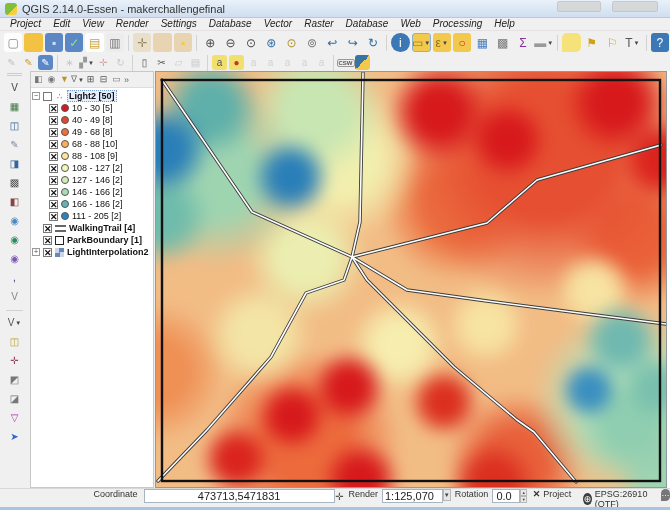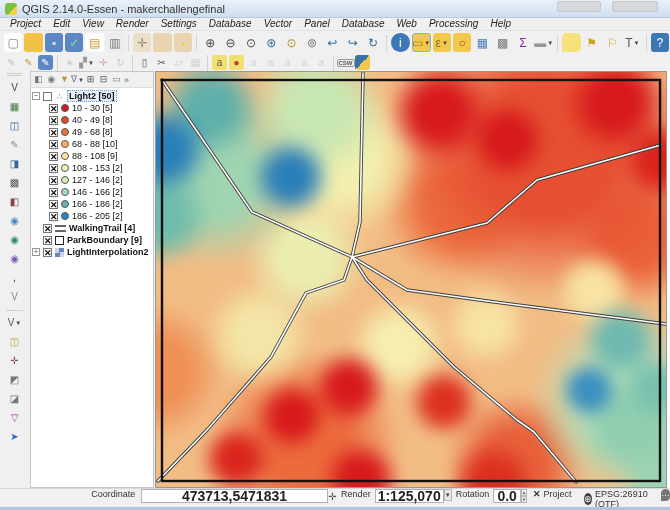--- a/index.html
+++ b/index.html
@@ -91,21 +91,21 @@
   .heat-wrap { position:absolute; inset:0; overflow:hidden; }
   .heat { position:absolute; inset:-30px; filter:blur(7px); }
   .map-svg { position:absolute; left:0; top:0; }
 
   
   .statusbar { position:absolute; left:-3px; top:488px; width:670px; height:19px;
     background:#f0f0f0; border-top:1px solid #d8d8d8; display:flex; align-items:flex-start;
     font-size:9px; color:#333; }
   .sb-label { margin:0 4px; }
   .sb-input { background:#fff; border:1px solid #aab4be; height:14px; display:flex;
-    align-items:center; justify-content:center; font-size:14px; color:#222;font-weight:bold; }
+    align-items:center; justify-content:center; font-size:11px; color:#222; }
   .coord-input { width:272px; margin-left:2px; }
   .sb-icon { width:14px; height:14px; display:flex; align-items:center; justify-content:center;
     font-size:10px; color:#555; }
   .scale-combo { width:84px; justify-content:space-between; padding:0 2px; }
   .combo-arrow { width:11px; height:12px; background:#e6e6e6; border:1px solid #b8b8b8;
     font-size:6px; display:flex; align-items:center; justify-content:center; color:#444; }
   .rot-input { width:38px; justify-content:flex-start; padding-left:3px; }
   .spinner { display:flex; flex-direction:column; width:9px; height:14px; }
   .spinner div { flex:1; border:1px solid #b8b8b8; background:#e9e9e9; font-size:4px;
     line-height:5px; text-align:center; color:#444; }
@@ -132,21 +132,21 @@
   </div>
 
   <div class="menubar" id="menubar">
       <div class="menu-item">Project</div>
       <div class="menu-item">Edit</div>
       <div class="menu-item">View</div>
       <div class="menu-item">Render</div>
       <div class="menu-item">Settings</div>
       <div class="menu-item">Database</div>
       <div class="menu-item">Vector</div>
-      <div class="menu-item">Panel</div>
+      <div class="menu-item">Raster</div>
       <div class="menu-item">Database</div>
       <div class="menu-item">Web</div>
       <div class="menu-item">Processing</div>
       <div class="menu-item">Help</div>
     </div>
 
   <div class="tb-row" id="toolbar1">
       <div class="tb-icon" style="background: rgb(253, 253, 253);">
         <span style="color: rgb(136, 136, 136);">▢</span>
       </div>
@@ -433,21 +433,21 @@
         <div class="tree-row">
           <span class="indent"></span>
           <span class="cb">✕</span>
           <span class="sym-dot" style="background: rgb(254, 228, 156);"></span>
           <span class="lbl">88 - 108 [9]</span>
         </div>
         <div class="tree-row">
           <span class="indent"></span>
           <span class="cb">✕</span>
           <span class="sym-dot" style="background: rgb(244, 248, 178);"></span>
-          <span class="lbl">108 - 153 [2]</span>
+          <span class="lbl">108 - 127 [2]</span>
         </div>
         <div class="tree-row">
           <span class="indent"></span>
           <span class="cb">✕</span>
           <span class="sym-dot" style="background: rgb(211, 236, 180);"></span>
           <span class="lbl">127 - 146 [2]</span>
         </div>
         <div class="tree-row">
           <span class="indent"></span>
           <span class="cb">✕</span>
@@ -457,33 +457,33 @@
         <div class="tree-row">
           <span class="indent"></span>
           <span class="cb">✕</span>
           <span class="sym-dot" style="background: rgb(103, 178, 184);"></span>
           <span class="lbl">166 - 186 [2]</span>
         </div>
         <div class="tree-row">
           <span class="indent"></span>
           <span class="cb">✕</span>
           <span class="sym-dot" style="background: rgb(46, 130, 187);"></span>
-          <span class="lbl">186 - 205 [2]</span>
+          <span class="lbl">111 - 205 [2]</span>
         </div>
         <div class="tree-row">
           <span class="expander none"></span>
           <span class="cb">✕</span>
           <span class="sym-line"></span>
           <span class="lbl bold">WalkingTrail [4]</span>
         </div>
         <div class="tree-row">
           <span class="expander none"></span>
           <span class="cb">✕</span>
           <span class="sym-rect"></span>
-          <span class="lbl bold">ParkBoundary [9]</span>
+          <span class="lbl bold">ParkBoundary [1]</span>
         </div>
         <div class="tree-row">
           <span class="expander">+</span>
           <span class="cb">✕</span>
           <span class="sym-raster"></span>
           <span class="lbl bold">LightInterpolation2</span>
         </div>
       </div>
   </div>
 

